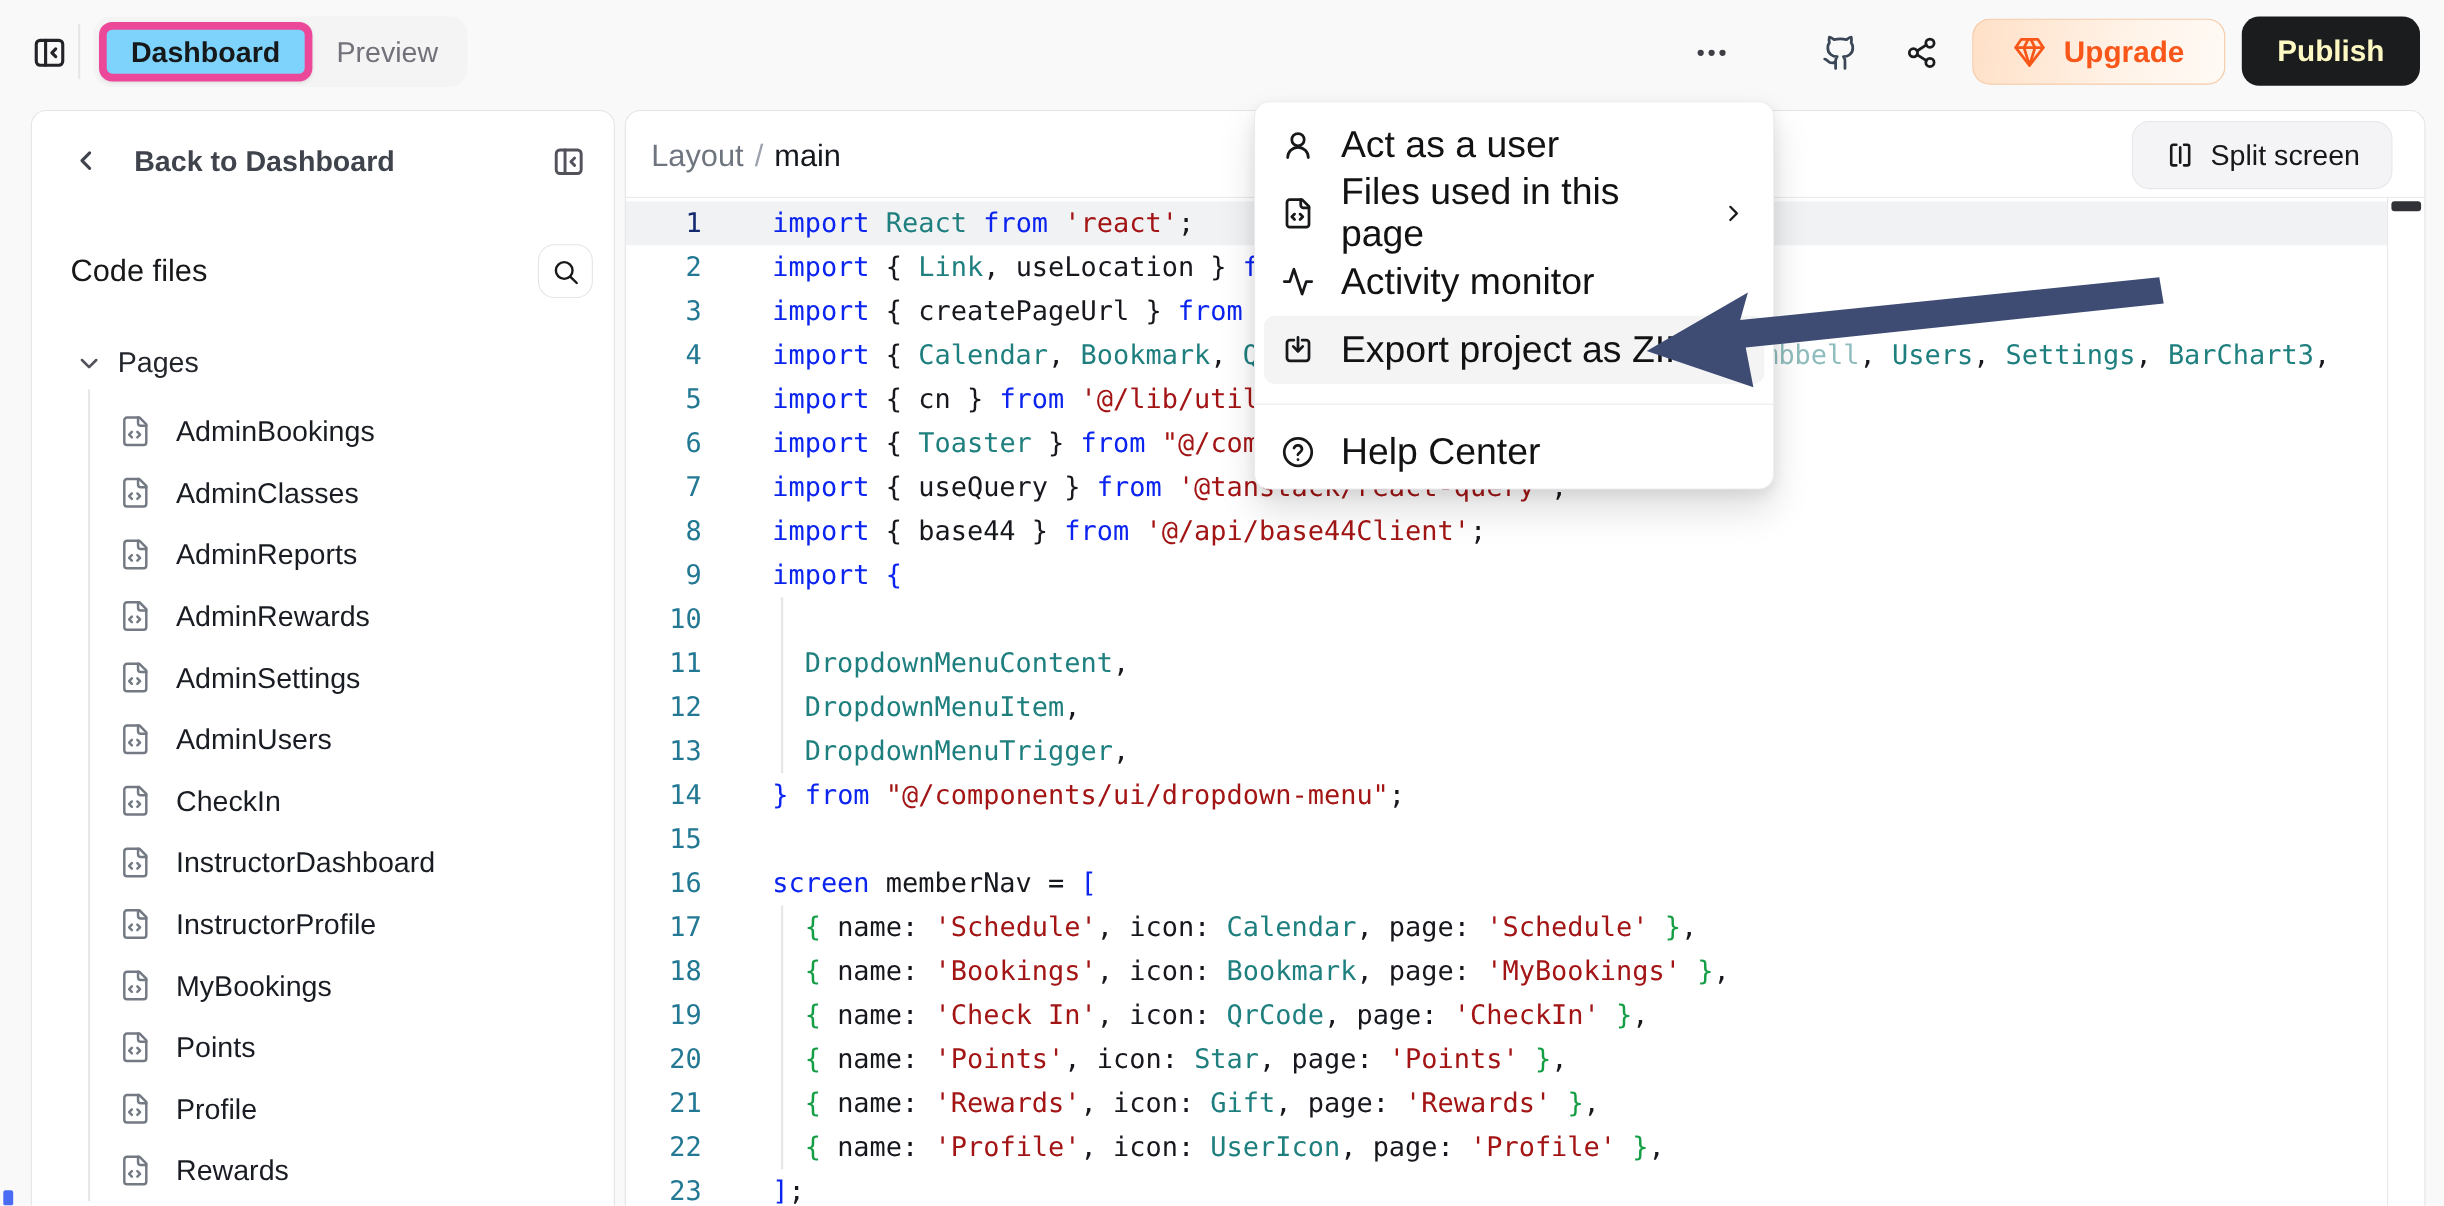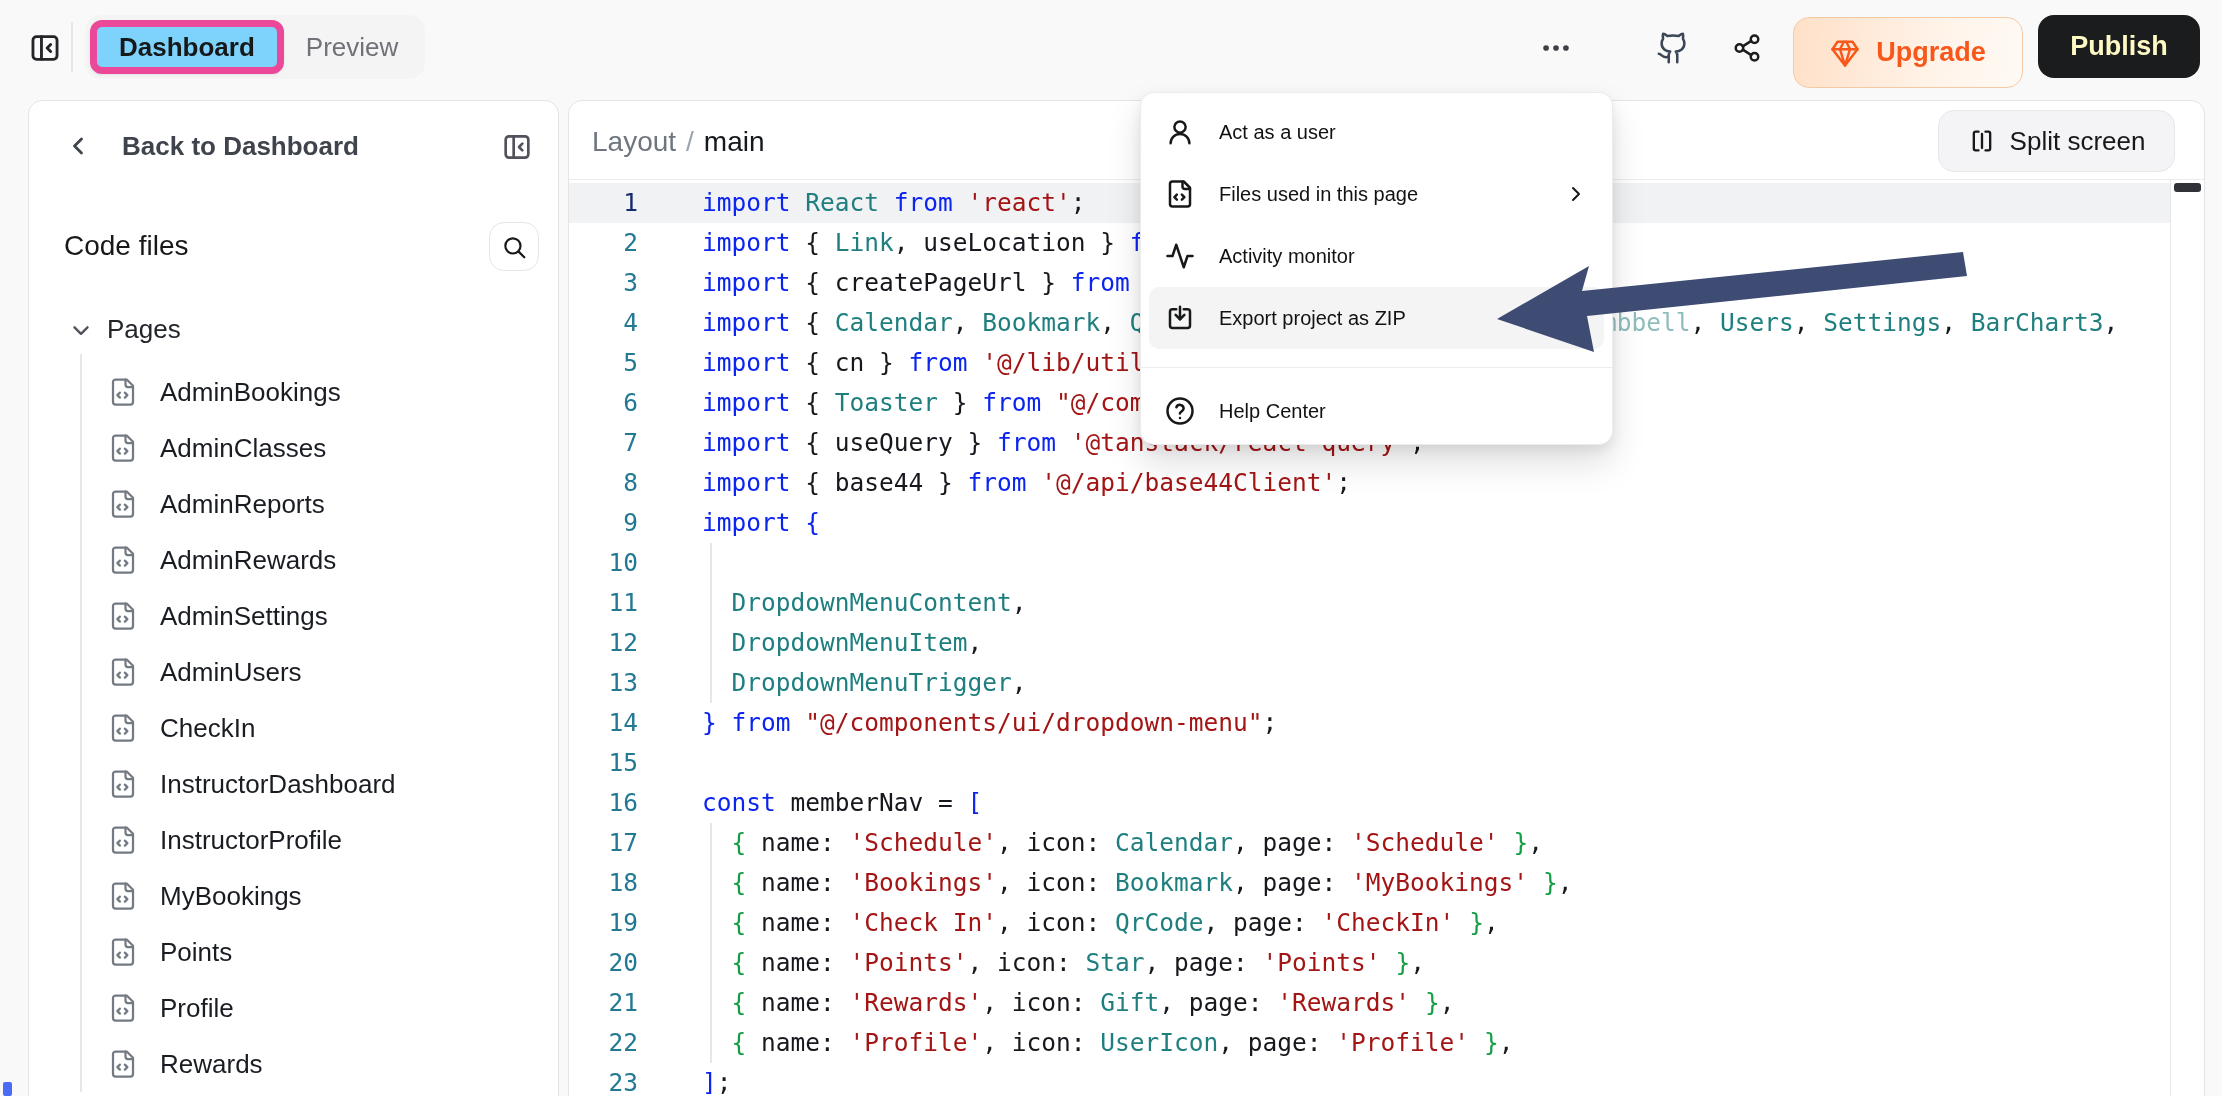--- a/index.html
+++ b/index.html
@@ -9,21 +9,21 @@
   svg{display:block}
   .card{position:absolute;background:#fff;border:1px solid #e4e4e7;border-radius:14px;box-sizing:border-box}
 
   
   .tb-panel-btn{left:26px;top:29px;width:38px;height:38px;display:flex;align-items:center;justify-content:center;color:#232428}
   .tb-divider{left:71px;top:22px;width:2px;height:50px;background:#e6e6e9}
   .seg{left:85px;top:15px;height:64px;background:#f4f4f5;border-radius:16px;display:flex;align-items:center;padding:5px;box-sizing:border-box}
   .seg-tab{height:54px;display:flex;align-items:center;justify-content:center;font-size:26px;color:#71717a;font-weight:500;padding:0 22px;border-radius:12px;box-sizing:border-box}
   .seg-tab.active{background:#7dd3fc;color:#17181a;font-weight:600;border:7px solid #ec4899;box-shadow:0 1px 3px rgba(0,0,0,.08)}
   .tb-icon-btn{display:flex;align-items:center;justify-content:center}
-  .btn-upgrade{left:1793px;top:17px;width:230px;height:71px;border-radius:16px;border:1.5px solid #f6c9a5;
+  .btn-upgrade{left:1793px;top:17px;width:230px;height:60px;border-radius:16px;border:1.5px solid #f6c9a5;
        background:linear-gradient(100deg,#ffe0c7 0%,#fff4ea 65%,#fffaf5 100%);
        display:flex;align-items:center;justify-content:center;gap:16px;box-sizing:border-box}
   .btn-upgrade .lbl{font-size:27px;font-weight:700;color:#f9571a}
   .btn-publish{left:2038px;top:15px;width:162px;height:63px;border-radius:16px;background:#1b1c1e;
        display:flex;align-items:center;justify-content:center}
   .btn-publish .lbl{font-size:27px;font-weight:600;color:#fef9c3}
 
   
   .sidebar{left:28px;top:100px;width:531px;height:1100px}
   .back-chev{left:64px;top:132px;color:#3f434c}
@@ -60,21 +60,21 @@
   .code-text{padding-left:64px}
   .tok-kw{color:#0b24ef}.tok-ty{color:#1f7f7f}.tok-tyf{color:#8fbcbc}
   .tok-st{color:#a31515}.tok-pl{color:#16181d}.tok-brb{color:#0b24ef}.tok-brg{color:#149e44}
   .indent-guide{position:absolute;width:2px;background:#e4e6e8}
   .sb-track{left:2170px;top:180px;width:1px;height:916px;background:#e8e8eb}
   .sb-thumb{left:2174px;top:183px;width:27px;height:9px;border-radius:3px;background:#313237}
 
   
   .menu{left:1140px;top:92px;width:473px;height:353px;background:#fff;border:1px solid #ececef;border-radius:14px;
        box-shadow:0 18px 34px rgba(0,0,0,.13),0 5px 12px rgba(0,0,0,.07);padding:8px;box-sizing:border-box;z-index:30;position:absolute}
-  .menu-item{height:62px;display:flex;align-items:center;gap:24px;padding:0 16px;font-size:20px;color:#121214;border-radius:10px}
+  .menu-item{height:62px;display:flex;align-items:center;gap:24px;padding:0 16px;font-size:34px;color:#121214;border-radius:10px}
   .menu-item .mi{flex:none;color:#17181a}
   .menu-item.highlight{background:#f4f4f5}
   .menu-item .sub{margin-left:auto;color:#17181a}
   .menu-sep{height:1px;background:#ececef;margin:18px -8px 12px -8px}
 
   .arrow-overlay{left:0;top:0;z-index:40;pointer-events:none}
 </style>
 </head>
 <body>
 
@@ -344,21 +344,21 @@
     <div class="code-line"><span class="gutter">6</span><span class="code-text"><span class="tok-kw">import</span><span class="tok-pl"> { </span><span class="tok-ty">Toaster</span><span class="tok-pl"> } </span><span class="tok-kw">from</span><span class="tok-pl"> </span><span class="tok-st">"@/components/ui/toaster"</span><span class="tok-pl">;</span></span></div>
     <div class="code-line"><span class="gutter">7</span><span class="code-text"><span class="tok-kw">import</span><span class="tok-pl"> { useQuery } </span><span class="tok-kw">from</span><span class="tok-pl"> </span><span class="tok-st">'@tanstack/react-query'</span><span class="tok-pl">;</span></span></div>
     <div class="code-line"><span class="gutter">8</span><span class="code-text"><span class="tok-kw">import</span><span class="tok-pl"> { base44 } </span><span class="tok-kw">from</span><span class="tok-pl"> </span><span class="tok-st">'@/api/base44Client'</span><span class="tok-pl">;</span></span></div>
     <div class="code-line"><span class="gutter">9</span><span class="code-text"><span class="tok-kw">import</span><span class="tok-pl"> </span><span class="tok-brb">{</span></span></div>
     <div class="code-line"><span class="gutter">10</span></div>
     <div class="code-line"><span class="gutter">11</span><span class="code-text"><span class="tok-pl">  </span><span class="tok-ty">DropdownMenuContent</span><span class="tok-pl">,</span></span></div>
     <div class="code-line"><span class="gutter">12</span><span class="code-text"><span class="tok-pl">  </span><span class="tok-ty">DropdownMenuItem</span><span class="tok-pl">,</span></span></div>
     <div class="code-line"><span class="gutter">13</span><span class="code-text"><span class="tok-pl">  </span><span class="tok-ty">DropdownMenuTrigger</span><span class="tok-pl">,</span></span></div>
     <div class="code-line"><span class="gutter">14</span><span class="code-text"><span class="tok-brb">}</span><span class="tok-pl"> </span><span class="tok-kw">from</span><span class="tok-pl"> </span><span class="tok-st">"@/components/ui/dropdown-menu"</span><span class="tok-pl">;</span></span></div>
     <div class="code-line"><span class="gutter">15</span><span class="code-text"></span></div>
-    <div class="code-line"><span class="gutter">16</span><span class="code-text"><span class="tok-kw">const</span><span class="tok-pl"> memberNav = </span><span class="tok-brb">[</span></span></div>
+    <div class="code-line"><span class="gutter">16</span><span class="code-text"><span class="tok-kw">screen</span><span class="tok-pl"> memberNav = </span><span class="tok-brb">[</span></span></div>
     <div class="code-line"><span class="gutter">17</span><span class="code-text"><span class="tok-pl">  </span><span class="tok-brg">{</span><span class="tok-pl"> name: </span><span class="tok-st">'Schedule'</span><span class="tok-pl">, icon: </span><span class="tok-ty">Calendar</span><span class="tok-pl">, page: </span><span class="tok-st">'Schedule'</span><span class="tok-pl"> </span><span class="tok-brg">}</span><span class="tok-pl">,</span></span></div>
     <div class="code-line"><span class="gutter">18</span><span class="code-text"><span class="tok-pl">  </span><span class="tok-brg">{</span><span class="tok-pl"> name: </span><span class="tok-st">'Bookings'</span><span class="tok-pl">, icon: </span><span class="tok-ty">Bookmark</span><span class="tok-pl">, page: </span><span class="tok-st">'MyBookings'</span><span class="tok-pl"> </span><span class="tok-brg">}</span><span class="tok-pl">,</span></span></div>
     <div class="code-line"><span class="gutter">19</span><span class="code-text"><span class="tok-pl">  </span><span class="tok-brg">{</span><span class="tok-pl"> name: </span><span class="tok-st">'Check In'</span><span class="tok-pl">, icon: </span><span class="tok-ty">QrCode</span><span class="tok-pl">, page: </span><span class="tok-st">'CheckIn'</span><span class="tok-pl"> </span><span class="tok-brg">}</span><span class="tok-pl">,</span></span></div>
     <div class="code-line"><span class="gutter">20</span><span class="code-text"><span class="tok-pl">  </span><span class="tok-brg">{</span><span class="tok-pl"> name: </span><span class="tok-st">'Points'</span><span class="tok-pl">, icon: </span><span class="tok-ty">Star</span><span class="tok-pl">, page: </span><span class="tok-st">'Points'</span><span class="tok-pl"> </span><span class="tok-brg">}</span><span class="tok-pl">,</span></span></div>
     <div class="code-line"><span class="gutter">21</span><span class="code-text"><span class="tok-pl">  </span><span class="tok-brg">{</span><span class="tok-pl"> name: </span><span class="tok-st">'Rewards'</span><span class="tok-pl">, icon: </span><span class="tok-ty">Gift</span><span class="tok-pl">, page: </span><span class="tok-st">'Rewards'</span><span class="tok-pl"> </span><span class="tok-brg">}</span><span class="tok-pl">,</span></span></div>
     <div class="code-line"><span class="gutter">22</span><span class="code-text"><span class="tok-pl">  </span><span class="tok-brg">{</span><span class="tok-pl"> name: </span><span class="tok-st">'Profile'</span><span class="tok-pl">, icon: </span><span class="tok-ty">UserIcon</span><span class="tok-pl">, page: </span><span class="tok-st">'Profile'</span><span class="tok-pl"> </span><span class="tok-brg">}</span><span class="tok-pl">,</span></span></div>
     <div class="code-line"><span class="gutter">23</span><span class="code-text"><span class="tok-brb">]</span><span class="tok-pl">;</span></span></div>
   </div>
 <div class="indent-guide" style="left:710px;top:543px;height:160px"></div>
 <div class="indent-guide" style="left:710px;top:823px;height:240px"></div>

